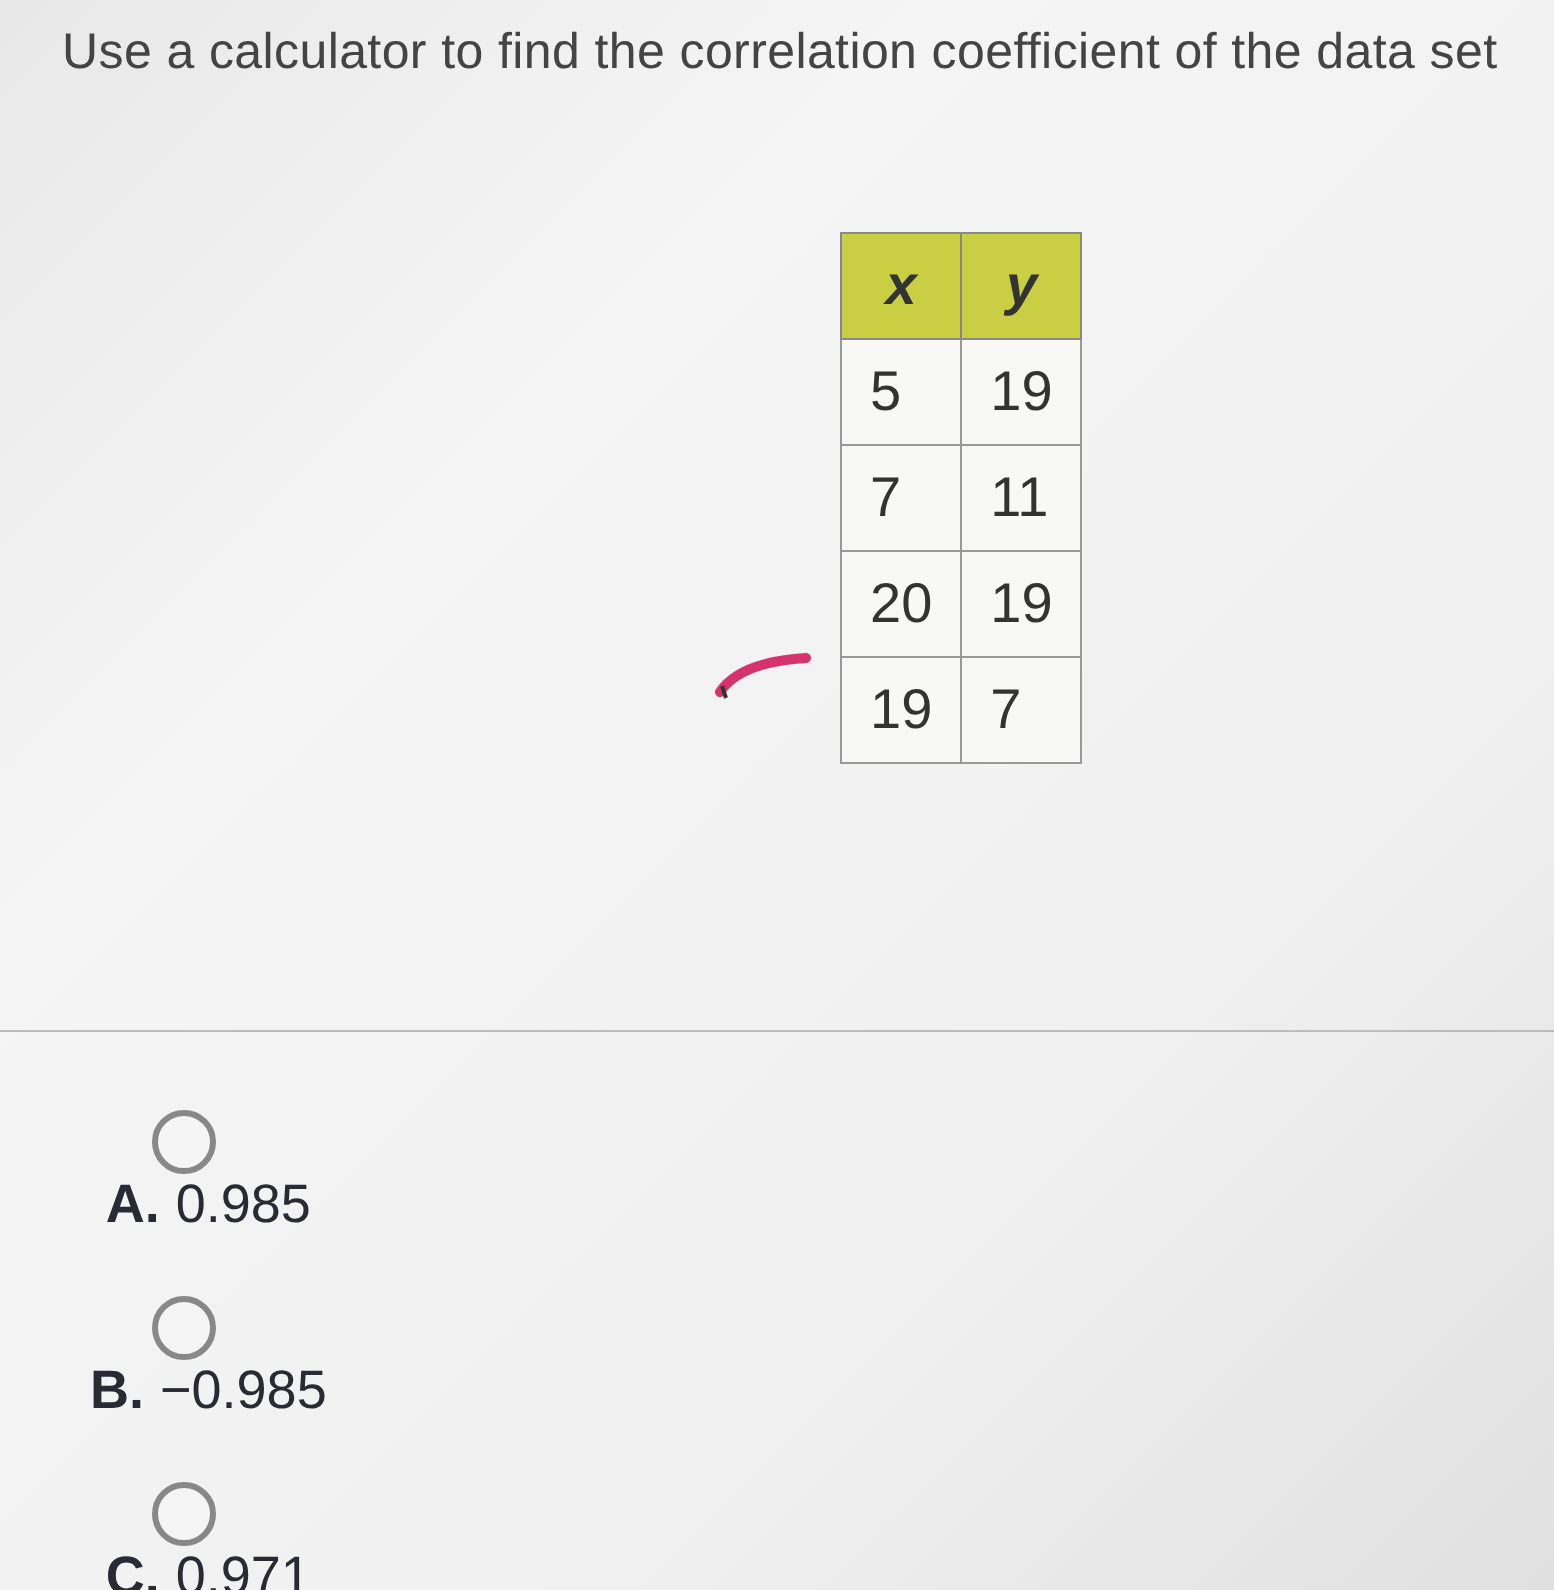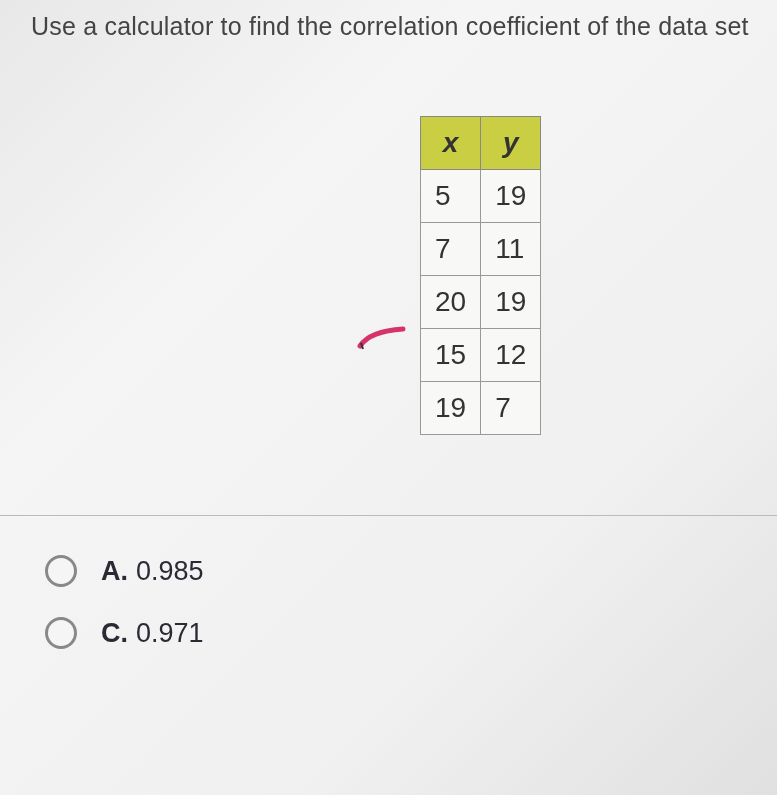--- a/index.html
+++ b/index.html
@@ -70,20 +70,21 @@
     }
     .options {
       position: absolute;
       left: 45px;
       top: 555px;
     }
     .option {
       display: flex;
       align-items: center;
       margin-bottom: 30px;
+      flex-direction: column;
     }
     .radio {
       width: 32px;
       height: 32px;
       border: 3px solid #888;
       border-radius: 50%;
       background: #f5f5f5;
       margin-right: 24px;
       flex-shrink: 0;
     }
@@ -114,24 +115,20 @@
     </tr>
     <tr>
       <td>7</td>
       <td>11</td>
     </tr>
     <tr>
       <td>20</td>
       <td>19</td>
     </tr>
     <tr>
-      <td>15</td>
-      <td>12</td>
-    </tr>
-    <tr>
       <td>19</td>
       <td>7</td>
     </tr>
   </tbody>
     </table>
 
   <svg class="pencil-mark" viewBox="0 0 55 30">
     <path d="M 5 25 Q 15 10 48 8" stroke="#d6336c" stroke-width="5" fill="none" stroke-linecap="round"></path>
     <path d="M 8 28 L 6 22" stroke="#333" stroke-width="2" fill="none"></path>
   </svg>
@@ -142,16 +139,22 @@
 <div class="options">
   <div class="option">
     <div class="radio"></div>
     <div class="option-label">
       <span class="letter">A.</span><span>0.985</span>
     </div>
   </div>
   <div class="option">
     <div class="radio"></div>
     <div class="option-label">
+      <span class="letter">B.</span><span>−0.985</span>
+    </div>
+  </div>
+  <div class="option">
+    <div class="radio"></div>
+    <div class="option-label">
       <span class="letter">C.</span><span>0.971</span>
     </div>
   </div>
 </div>
 
 </body></html>

